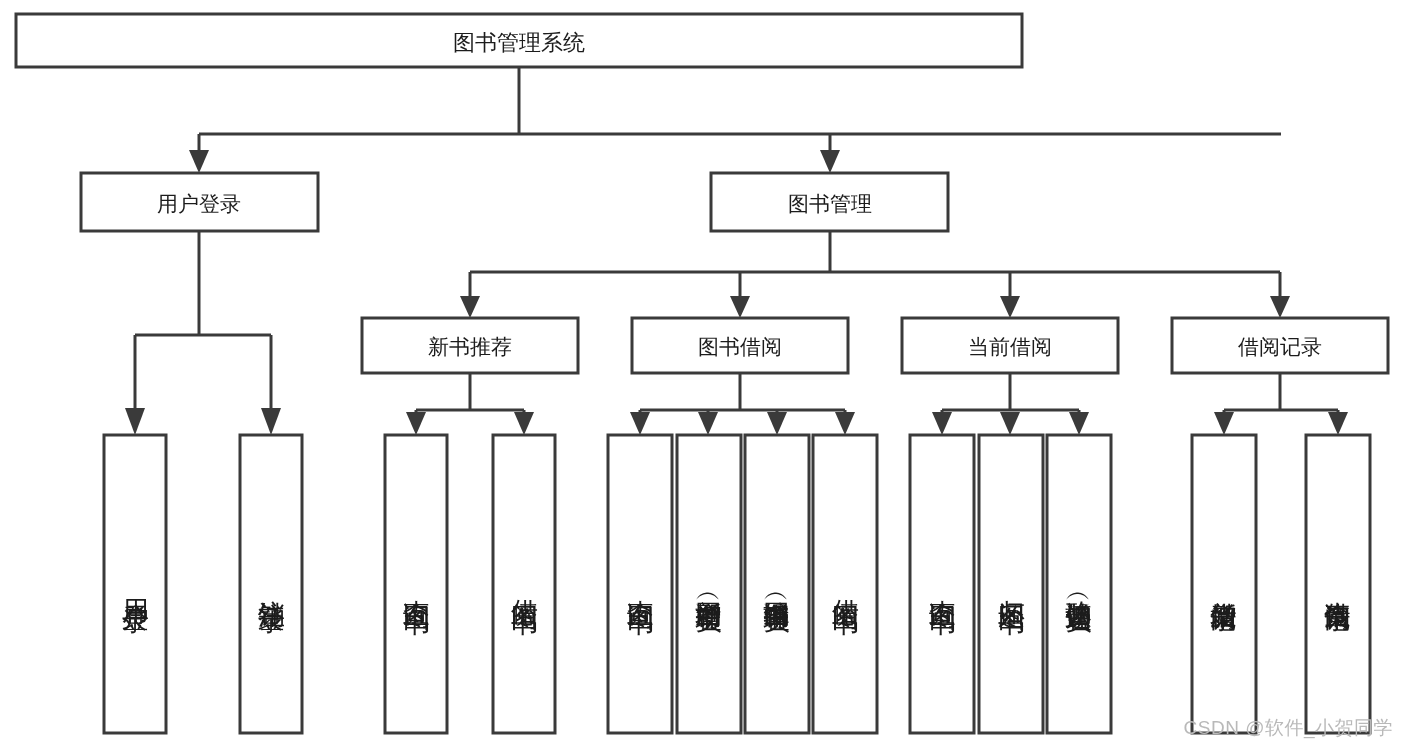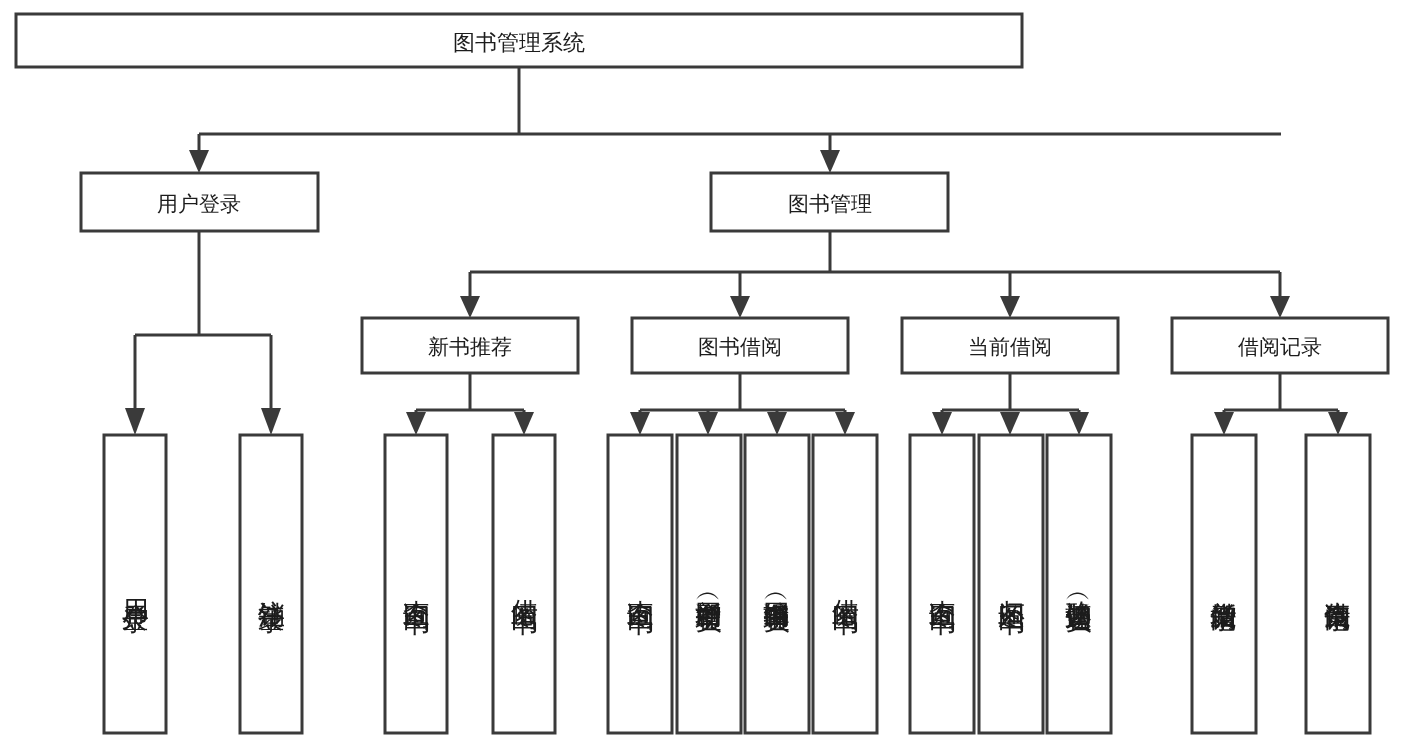--- a/index.html
+++ b/index.html
@@ -252,14 +252,15 @@
     <span class="leaf-label tall">确认归还（管理员）</span>
   </div>
 
   <div class="leaf-label-wrap" style="left:1192px; top:435px; width:64px; height:298px;">
     <span class="leaf-label tall">新增借阅记录</span>
   </div>
   <div class="leaf-label-wrap" style="left:1306px; top:435px; width:64px; height:298px;">
     <span class="leaf-label tall">查询借阅记录</span>
   </div>
 
+  <div class="watermark">CSDN @软件_小贺同学</div>
 
 </div>
 
 </body></html>

